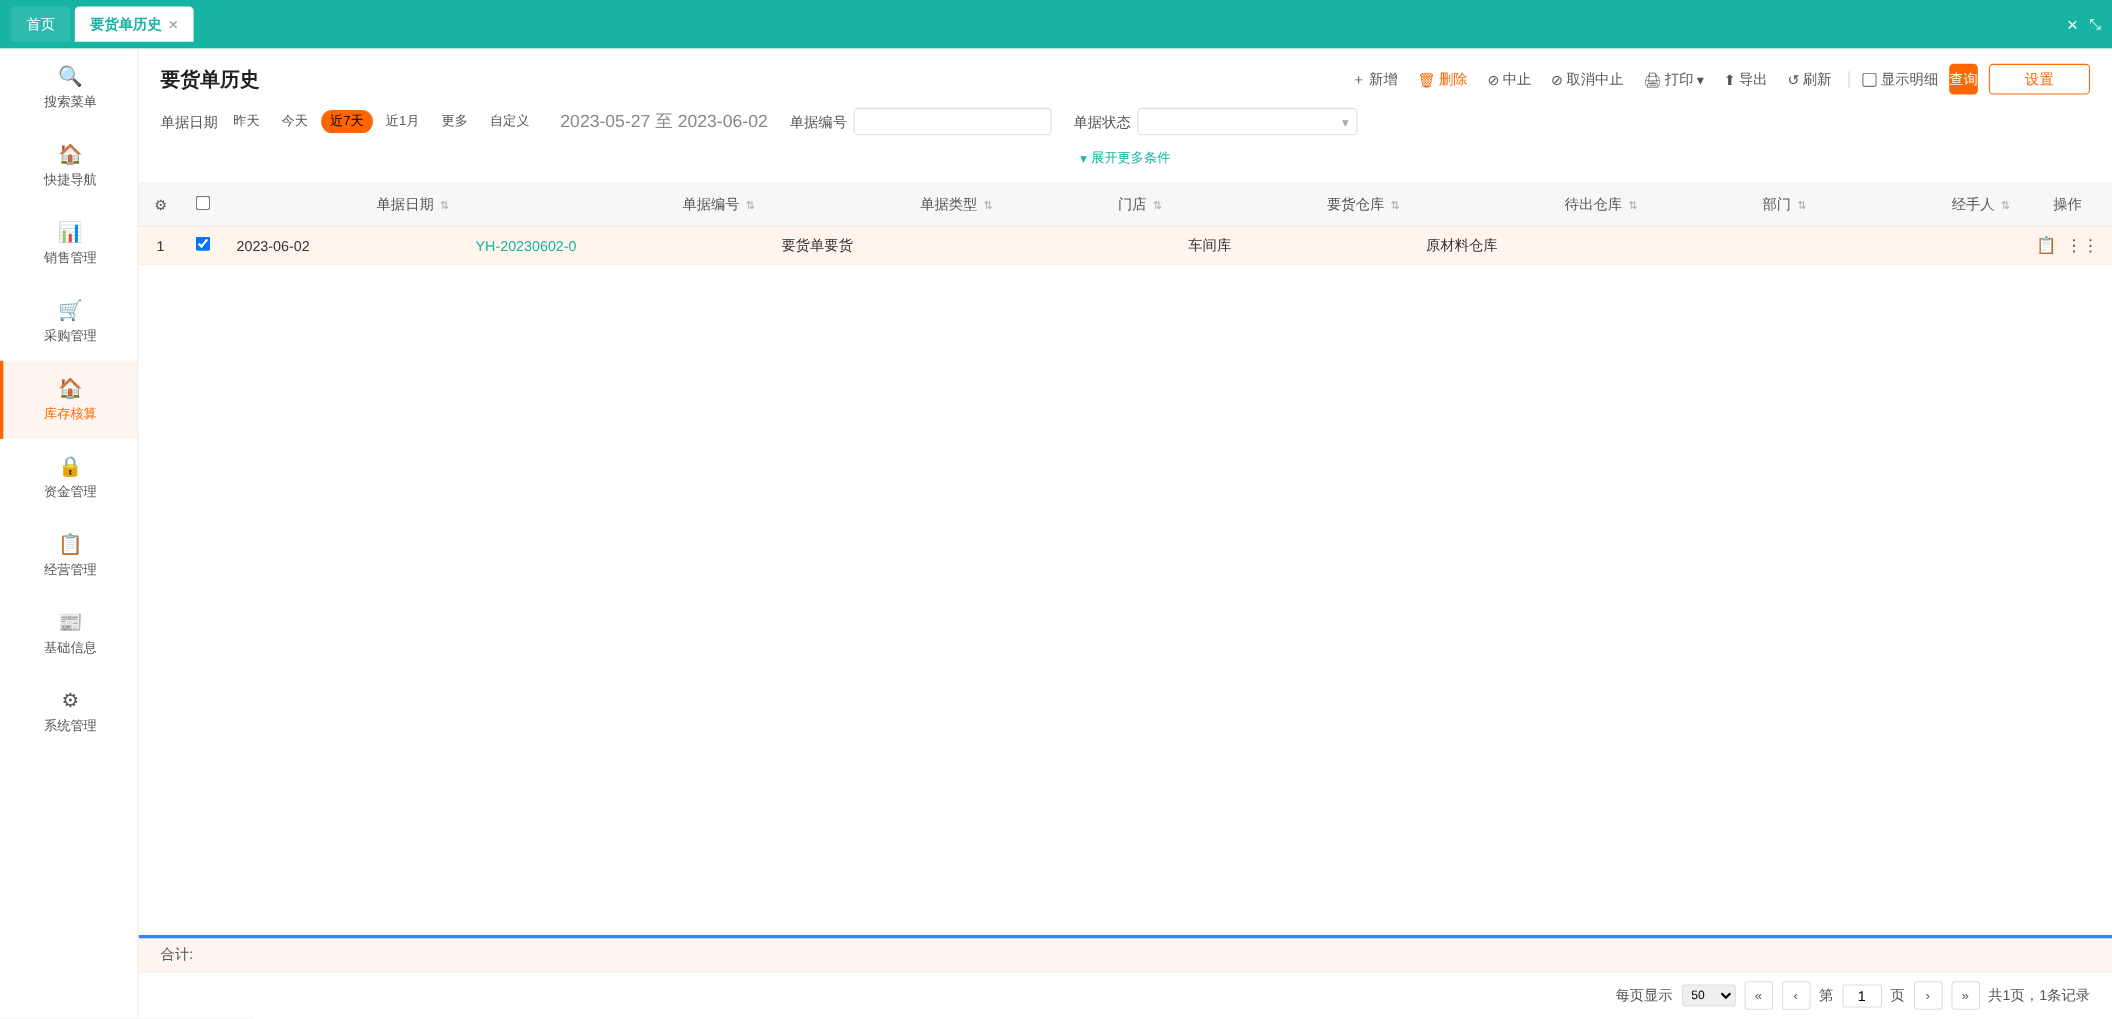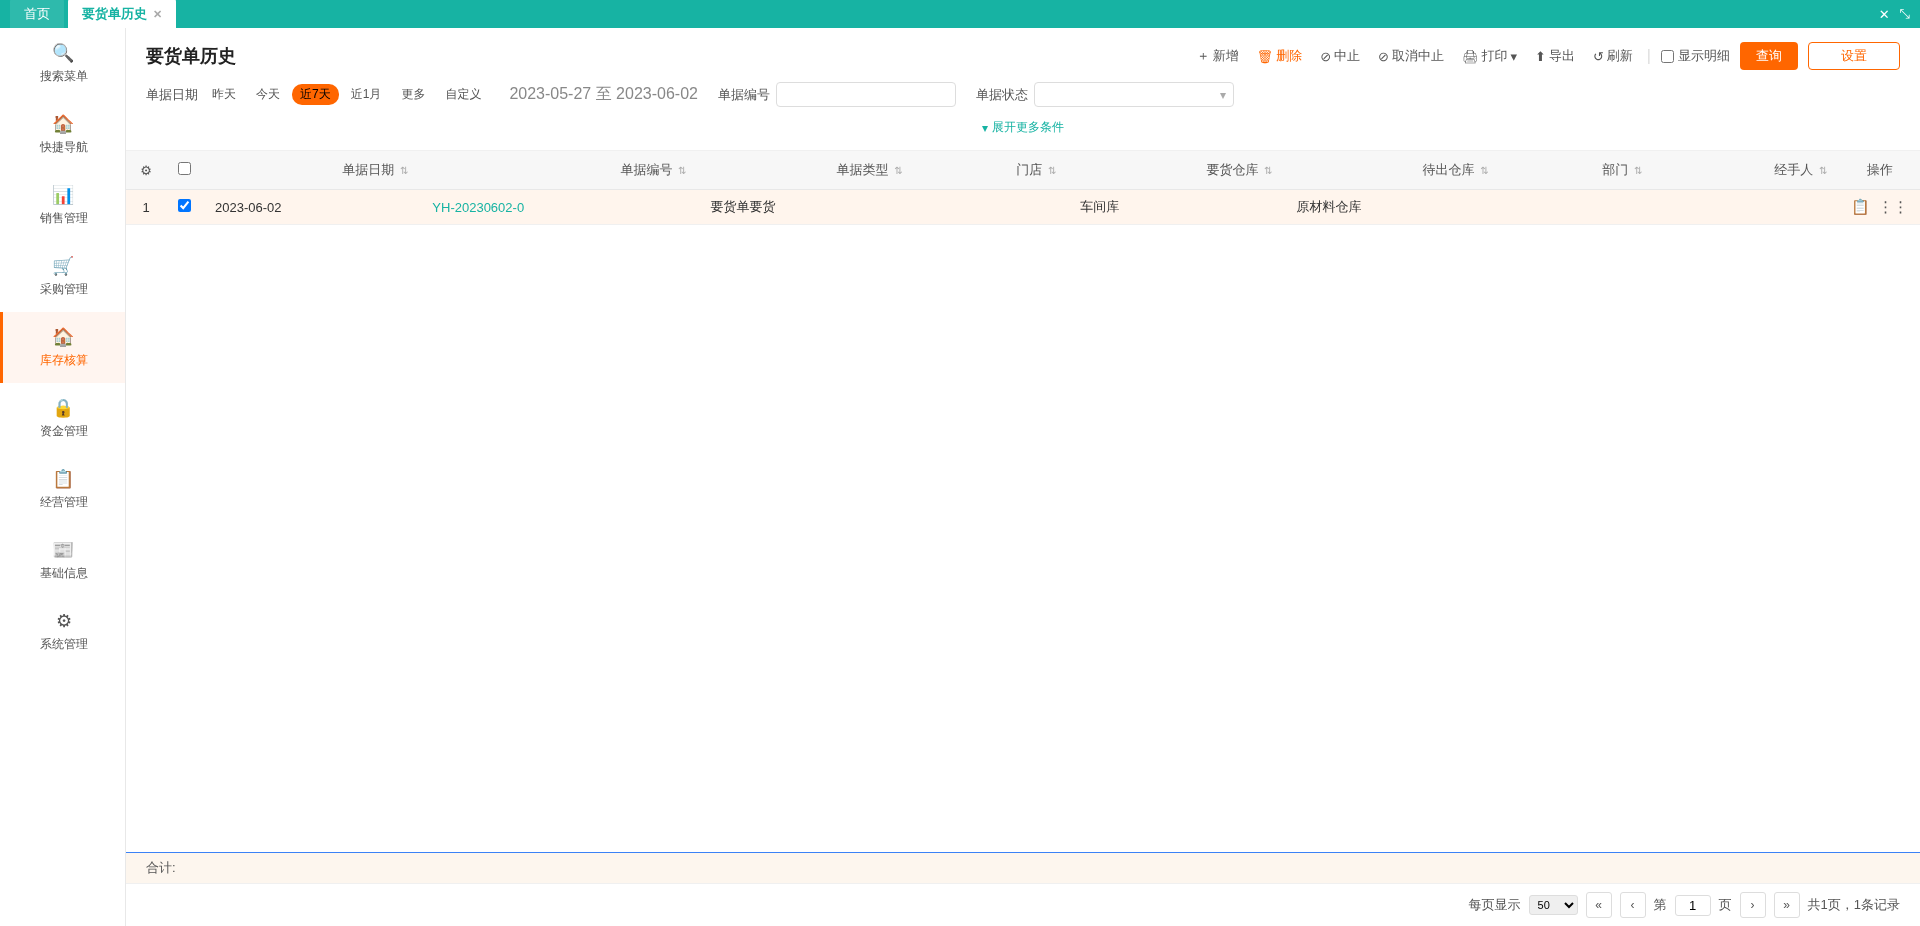--- a/index.html
+++ b/index.html
@@ -1,21 +1,21 @@
 <!DOCTYPE html>
 <html><head>
   <meta charset="utf-8">
   <style>
     * { box-sizing: border-box; margin: 0; padding: 0; }
     body { font-family: 'Microsoft YaHei', Arial, sans-serif; font-size: 13px; color: #333; background: #f0f2f5; display: flex; flex-direction: column; height: 926px; overflow: hidden; }
 
     
     .top-bar {
       background: #17b3a3;
-      height: 28px;
+      height: 44px;
       display: flex;
       align-items: center;
       padding: 0 10px;
       gap: 4px;
       flex-shrink: 0;
     }
     .top-bar .tab {
       background: rgba(255,255,255,0.15);
       color: #fff;
       padding: 4px 14px;
@@ -121,21 +121,21 @@
       font-size: 13px;
       cursor: pointer;
       padding: 2px 4px;
       border-radius: 3px;
     }
     .toolbar-btn.danger { color: #f60; }
     .btn-primary {
       background: #f60;
       color: #fff;
       border: none;
-      padding: 5px 16px;
+      padding: 5px 0;
       border-radius: 4px;
       cursor: pointer;
       font-size: 13px;
     }
     .btn-outline {
       background: #fff;
       color: #f60;
       border: 1px solid #f60;
       padding: 4px 32px;
       border-radius: 4px;
@@ -273,21 +273,21 @@
     .col-number { width: 40px; text-align: center; }
     .col-checkbox { width: 32px; text-align: center; }
     .col-action { width: 80px; text-align: center; }
     .action-icons { display: flex; gap: 8px; justify-content: center; }
     .action-icon { font-size: 15px; cursor: pointer; color: #555; }
     .settings-col { width: 32px; text-align: center; }
 
     
     .footer-total {
       background: #fdf6ee;
-      border-top: 1px solid #3b82f6;
+      border-top: 3px solid #3b82f6;
       padding: 6px 20px;
       font-size: 13px;
       color: #555;
       flex-shrink: 0;
     }
 
     
     .pagination-bar {
       display: flex;
       align-items: center;

